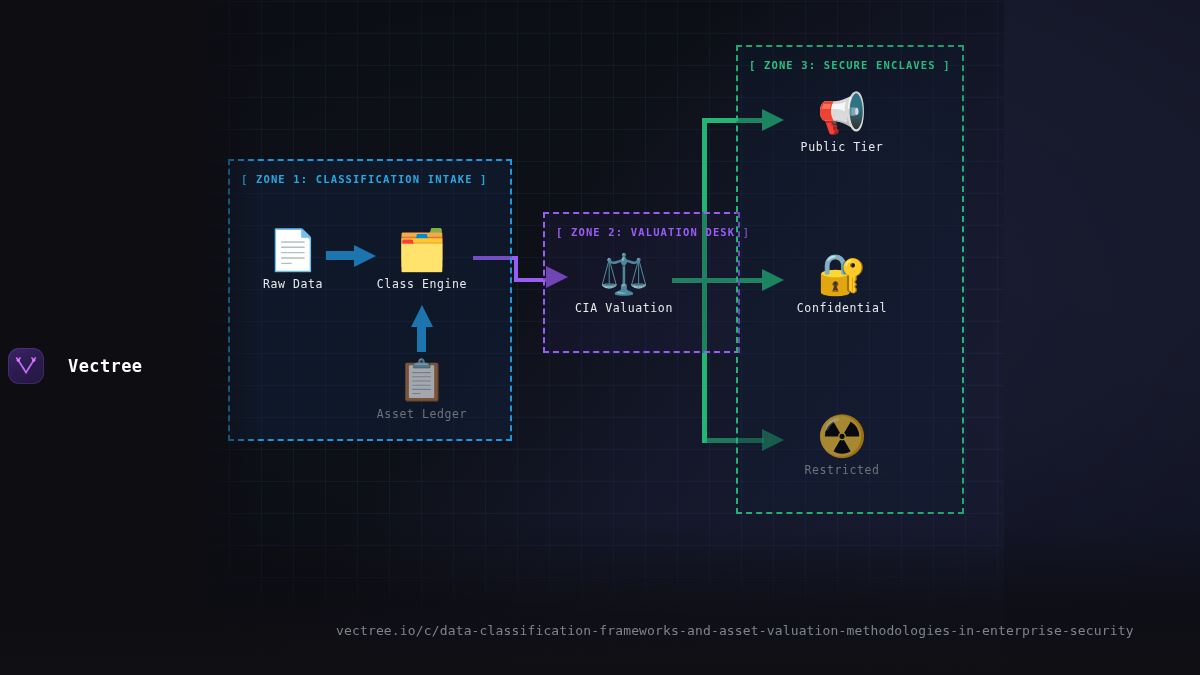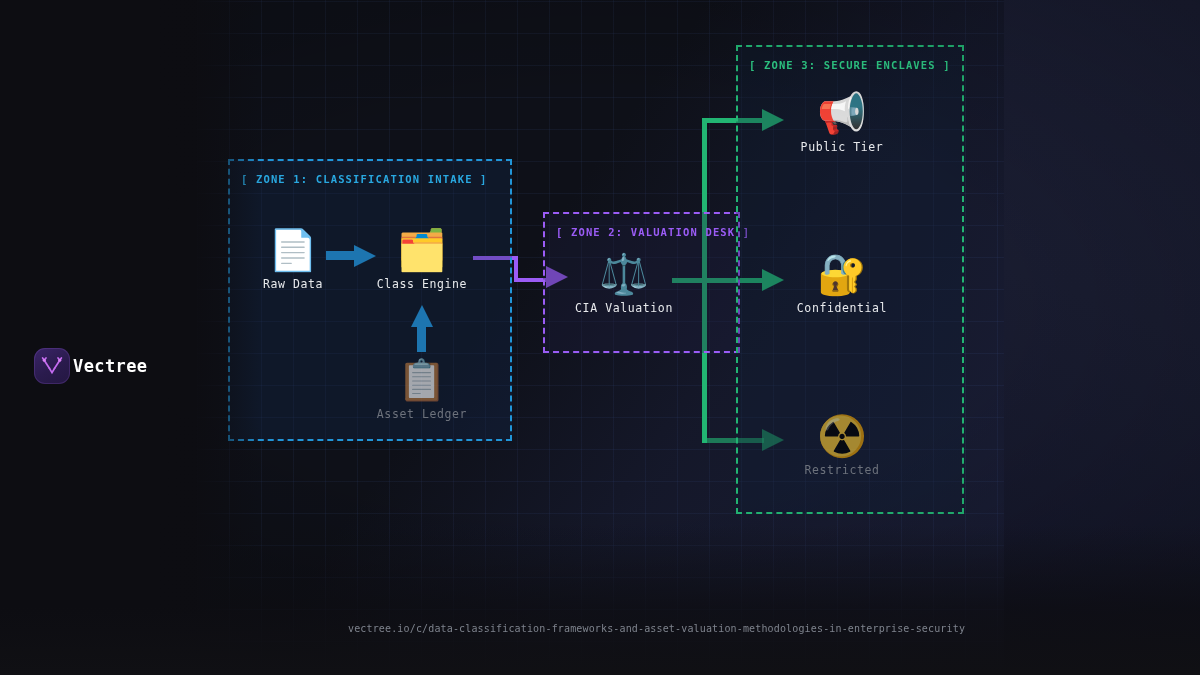--- a/index.html
+++ b/index.html
@@ -88,38 +88,38 @@
   .node.dim .nlabel { color:#6d727c; }
 
   
   .conn { position:absolute; }
   .bar { position:absolute; }
   .tri { position:absolute; width:0; height:0; }
   .tri-r { border-top:11px solid transparent; border-bottom:11px solid transparent; }
   .tri-u { border-left:11px solid transparent; border-right:11px solid transparent; }
 
   
-  #brand { position:absolute; left:34px; top:348px; display:flex; align-items:center; gap:3px; }
+  #brand { position:absolute; left:8px; top:348px; display:flex; align-items:center; gap:24px; }
   #brand-mark {
     width:36px; height:36px; border-radius:11px;
     background:linear-gradient(150deg,#3a2468 0%,#2a1b4d 55%,#241742 100%);
     display:flex; align-items:center; justify-content:center;
     box-shadow:0 0 0 1px rgba(150,95,220,0.22) inset;
   }
   #brand-name {
     font-size:17px; font-weight:bold; color:#ffffff; letter-spacing:0.4px;
   }
   #headline {
     position:absolute; left:22px; top:388px; width:330px;
     font-size:30px; line-height:32.6px; font-weight:bold;
     color:#ffffff; letter-spacing:-0.2px; word-break:break-word;
   }
   #url {
     position:absolute; left:336px; top:623px;
-    font-size:10px; color:#7e838d; letter-spacing:0.15px; white-space:nowrap;margin-left:12px;
+    font-size:13px; color:#7e838d; letter-spacing:0.15px; white-space:nowrap;
   }
 </style>
 </head>
 <body>
 
 <div id="stage">
 
   <div class="bg-base"></div>
   <div class="bg-panel"></div>
   <div class="bg-grid"></div>

